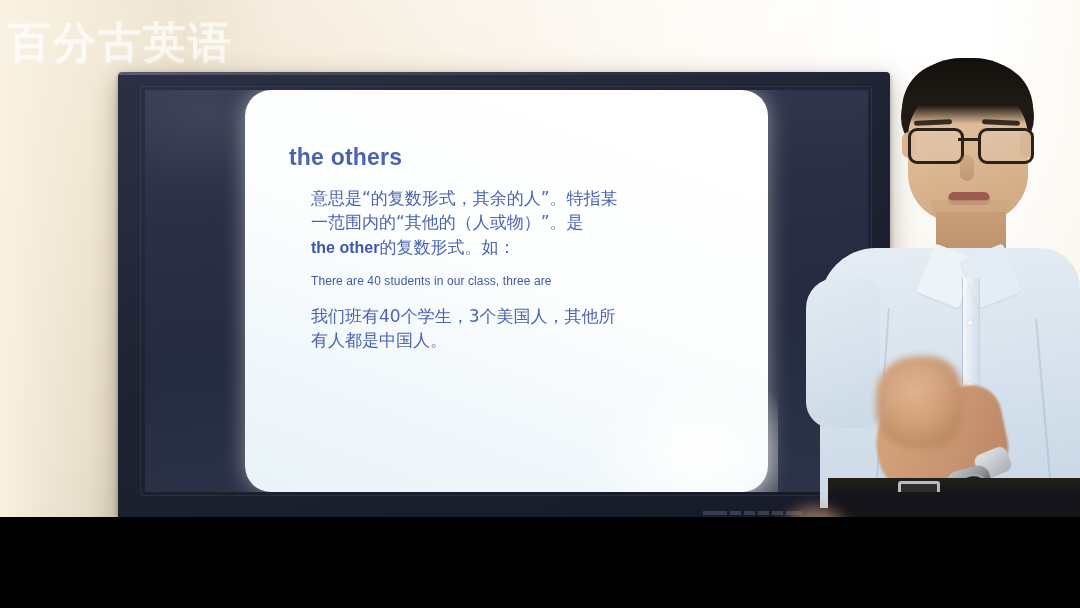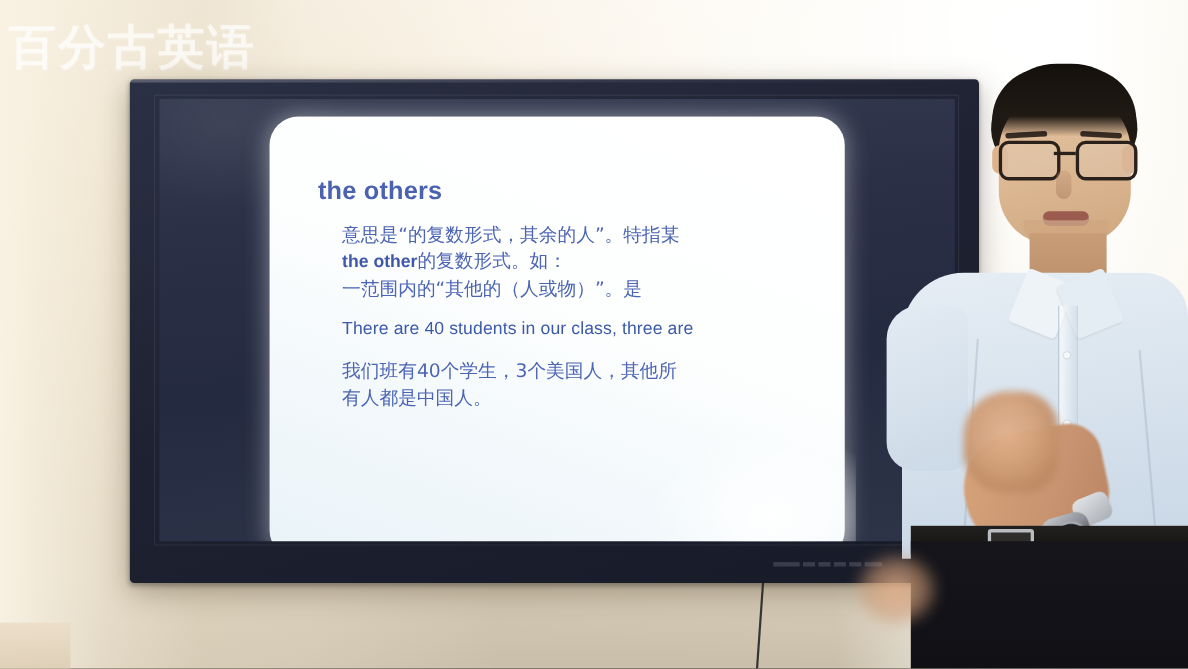--- a/index.html
+++ b/index.html
@@ -1,20 +1,20 @@
 <!DOCTYPE html>
 <html><head>
 <meta charset="utf-8">
 <title>Lesson Video Frame</title>
 <style>
   html,body{margin:0;padding:0;background:#000;}
   body{font-family:"Liberation Sans","DejaVu Sans",sans-serif;}
 
   #frame{
-    position:relative;width:1080px;height:608px;overflow:hidden;
+    position:relative;width:1080px;height:517px;overflow:hidden;
     background:
       radial-gradient(120% 95% at 88% 6%, #ffffff 0%, #fdfaf3 22%, #f6ecdb 46%, #eadfc9 70%, #e0d4bd 100%);
     text-decoration: underline;
   }
   
   #frame .wall-shade{
     position:absolute;inset:0;
     background:
       linear-gradient(90deg, rgba(250,243,228,.95) 0%, rgba(246,237,219,.55) 9%, rgba(231,220,197,.45) 17%, rgba(243,234,217,.25) 26%, rgba(255,255,255,0) 42%),
       linear-gradient(180deg, rgba(255,255,255,.30) 0%, rgba(255,255,255,0) 28%, rgba(0,0,0,.05) 86%, rgba(0,0,0,.10) 100%);
@@ -63,21 +63,21 @@
     background:radial-gradient(50% 45% at 45% 30%, rgba(8,9,16,.75) 0%, rgba(16,18,30,.45) 55%, rgba(0,0,0,0) 78%);
     filter:blur(7px);
   }
   #screen .glare{
     position:absolute;left:-30px;top:-20px;width:300px;height:180px;
     background:radial-gradient(55% 60% at 30% 25%, rgba(255,255,255,.06), rgba(255,255,255,0) 70%);
   }
 
   
   #slide{
-    position:absolute;left:100px;top:16px;width:523px;height:402px;
+    position:absolute;left:100px;top:0px;width:523px;height:402px;
     background:linear-gradient(200deg,#ffffff 0%,#fdfefe 45%,#f2f8fb 72%,#e9f3f8 100%);
     box-shadow:0 0 22px rgba(255,255,255,.45);
     border-radius:26px;
   }
   #slide .slide-glow{
     position:absolute;right:-10px;bottom:-20px;width:260px;height:190px;
     background:radial-gradient(60% 60% at 70% 70%, rgba(255,255,255,.95), rgba(255,255,255,0) 72%);
     pointer-events:none;
   }
   .slide-inner{position:relative;padding:55px 22px 0 44px;}
@@ -86,21 +86,21 @@
     font-size:23px;font-weight:700;color:#4a62b0;letter-spacing:.2px;
     margin:0 0 16px 0;line-height:1.1;
   }
   .para{
     margin:0 0 14px 22px;
     color:#4560ae;font-size:16.5px;line-height:1.40;
     font-family:"DejaVu Sans","Liberation Sans",sans-serif;
   }
   .para.cn{font-size:17px;line-height:1.42;color:#4b64b4;}
   .para.en{
-    font-size:16px;color:#3d5aa8;line-height:1.42;
+    font-size:12px;color:#3d5aa8;line-height:1.42;
     font-family:"Liberation Sans","DejaVu Sans",sans-serif;letter-spacing:.1px;
   }
   .para.cn .en-inline{
     font-family:"Liberation Sans","DejaVu Sans",sans-serif;
     font-weight:700;color:#3f57ab;font-size:16px;
   }
   .para .ln{display:block;white-space:nowrap;}
 
   
   #bezel-controls{
@@ -258,22 +258,22 @@
     <div id="screen">
       <div class="glare"></div>
       <div class="reflection"></div>
 
       <div id="slide">
         <div class="slide-inner">
           <h1 id="slide-title">the others</h1>
 
           <p class="para cn">
             <span class="ln">意思是“的复数形式，其余的人”。特指某</span>
+            <span class="ln">一范围内的“其他的（人或物）”。是</span>
             <span class="ln"><span class="en-inline">the other</span><span>的复数形式。如：</span></span>
-            <span class="ln">一范围内的“其他的（人或物）”。是</span>
           </p>
 
           <p class="para en">
             <span class="ln">There are 40 students in our class, three are</span>
           </p>
 
           <p class="para cn">
             <span class="ln">我们班有40个学生，3个美国人，其他所</span>
             <span class="ln">有人都是中国人。</span>
           </p>

